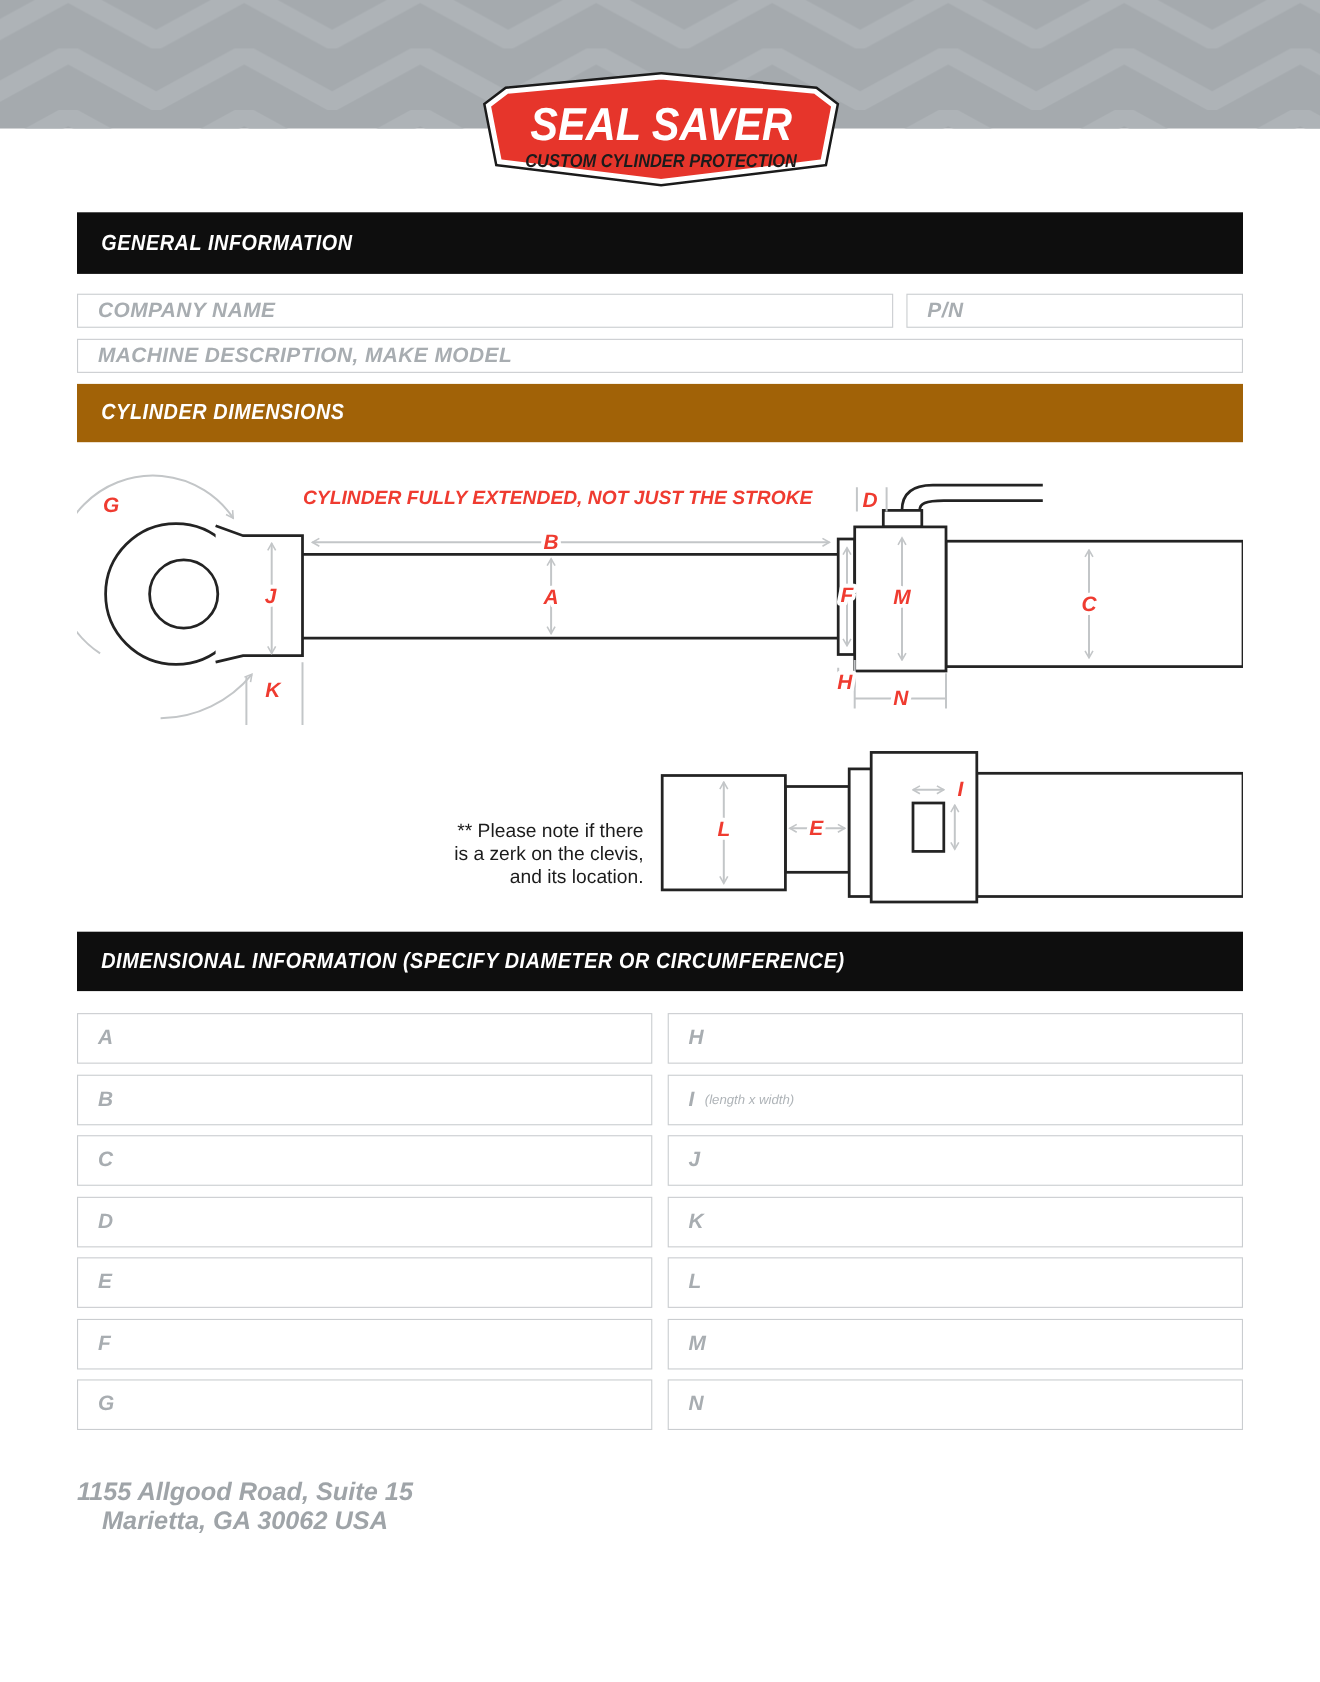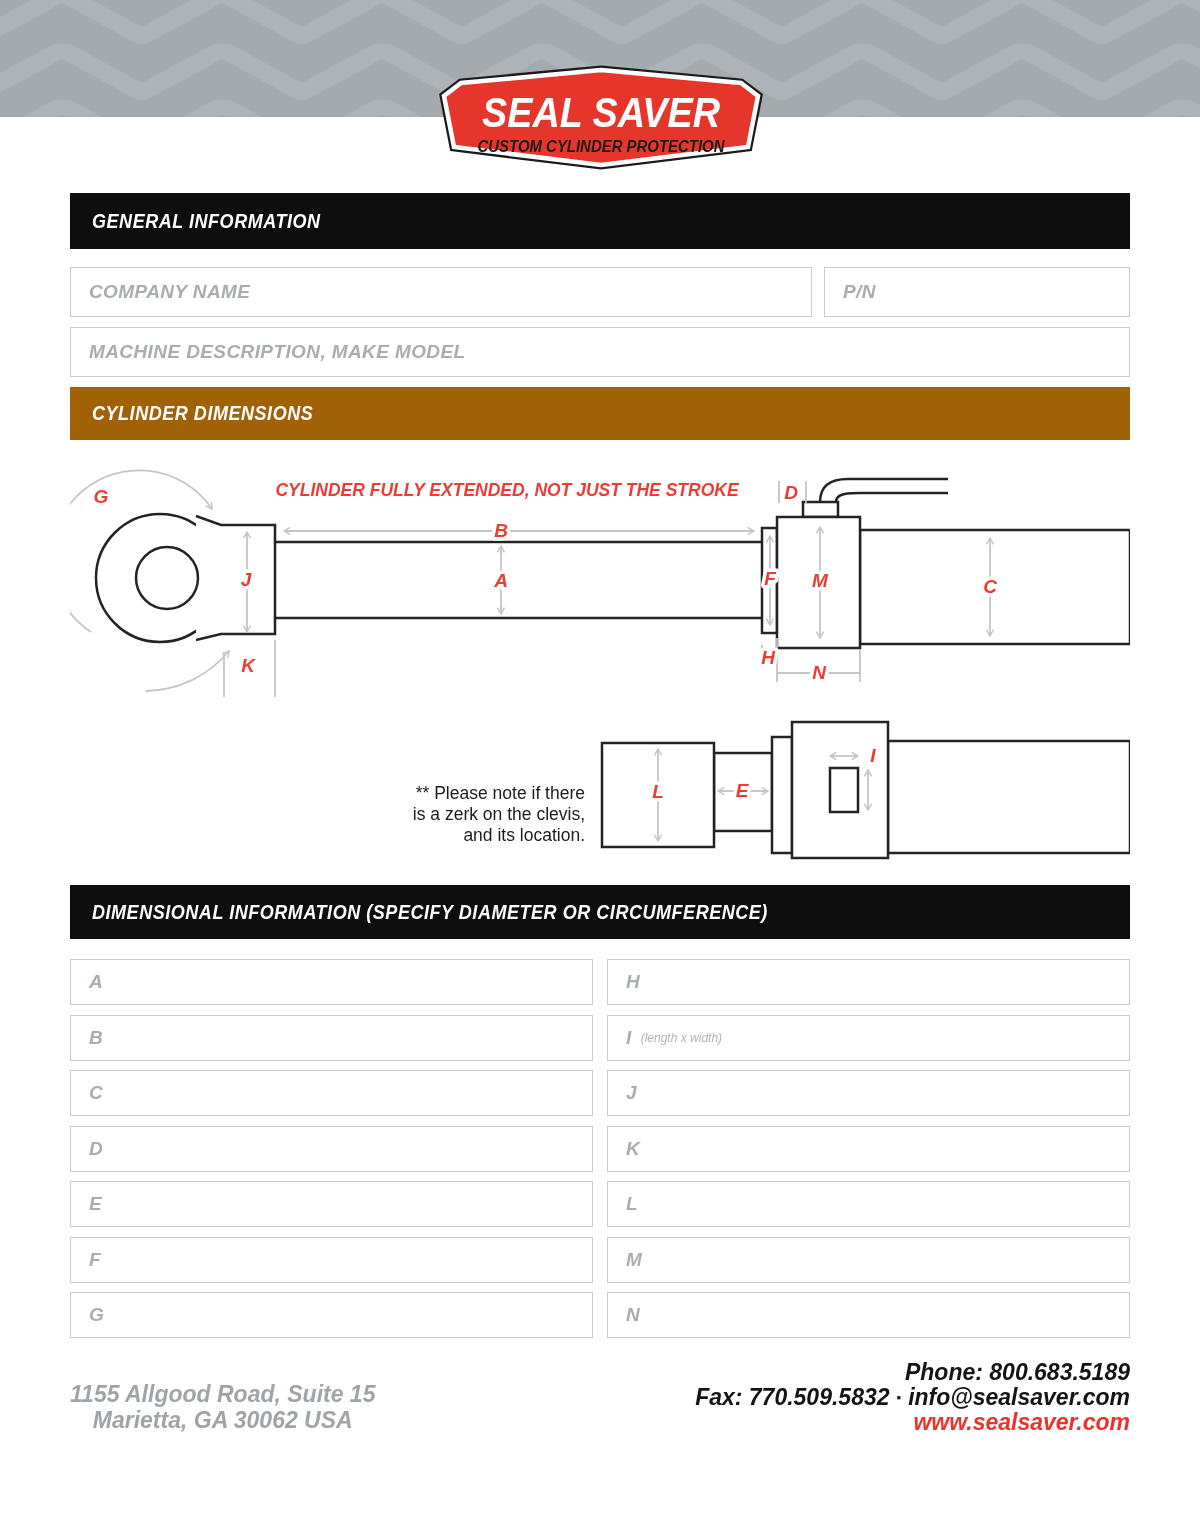--- a/index.html
+++ b/index.html
@@ -12,21 +12,21 @@
   .content{position:absolute;top:193px;left:70px;width:1060px;}
   .bar{height:56px;background:#0E0E0E;display:flex;align-items:center;
        padding-left:22px;box-sizing:border-box;margin-bottom:18px;}
   .bar-red{background:#a16207;margin-top:8px;height:53px;}
   .bar-dim{margin-bottom:20px;height:54px;}
   .bar span{color:#fff;font-size:20px;font-weight:700;font-style:italic;
        letter-spacing:0.6px;transform:scaleX(0.9);transform-origin:left center;white-space:nowrap;}
   .row{display:flex;gap:12px;margin-bottom:10px;}
   .field{flex:1;}
   .field input{
-    width:100%;height:50px;border:1.5px solid #CACDD0;box-sizing:border-box;
+    width:100%;height:31px;border:1.5px solid #CACDD0;box-sizing:border-box;
     padding:0 18px;font-family:"Liberation Sans", sans-serif;font-size:19px;color:#c2410c;
     outline:none;background:#fff;border-radius:0;
   }
   .field input::placeholder{color:#A8ADB1;font-weight:700;font-style:italic;letter-spacing:0.4px;opacity:1;}
   .f-pn{flex:0 0 306px;border-radius:18px;}
   .diagram{display:block;margin-top:20px;}
   .dim-grid{display:grid;grid-template-columns:1fr 1fr;gap:9.5px 14px;grid-auto-rows:46px;}
   .dim-field{border:1.5px solid #CACDD0;display:flex;align-items:center;
        padding:0 18px;box-sizing:border-box;background:#fff;}
   .dim-label{color:#A8ADB1;font-weight:700;font-style:italic;font-size:19px;letter-spacing:0.4px;}
@@ -217,22 +217,15 @@
     <div class="dim-field">
       <span class="dim-label">N</span>
     </div>
   </div>
 
   <div class="footer">
     <div class="addr">
       <div>1155 Allgood Road, Suite 15</div>
       <div>Marietta, GA 30062 USA</div>
     </div>
-    <div class="contact">
-      <div>Phone: 800.683.5189</div>
-      <div>
-        <span>Fax: 770.509.5832</span><span class="sep">▪</span><span>info@sealsaver.com</span>
-      </div>
-      <div class="site">www.sealsaver.com</div>
-    </div>
   </div>
 
 </div>
 
 </body></html>

